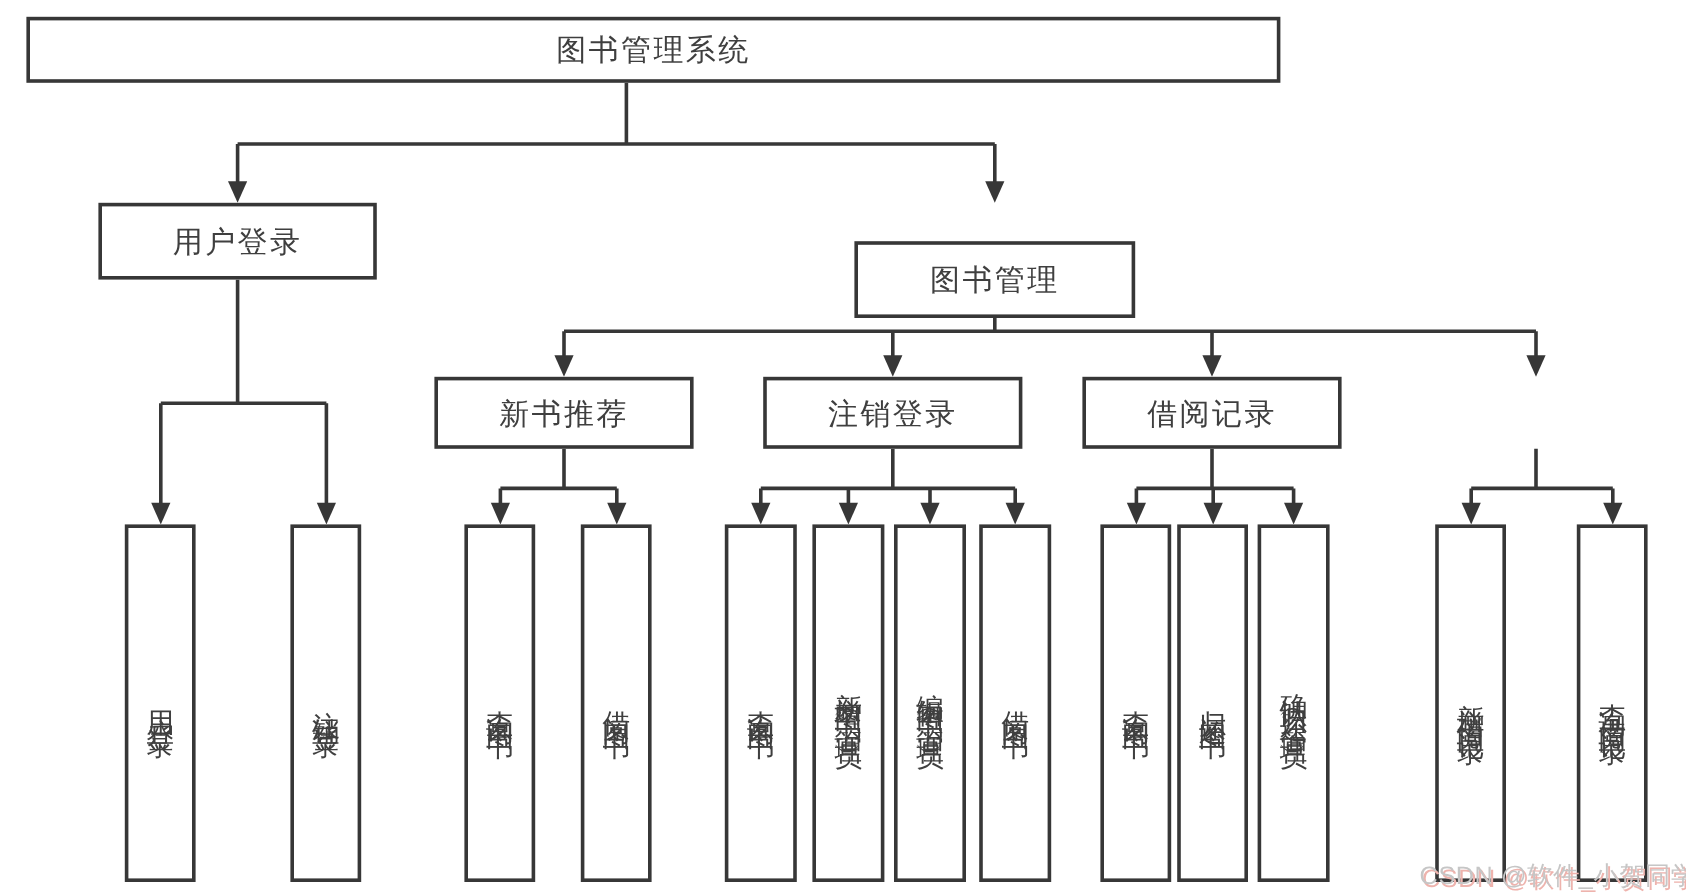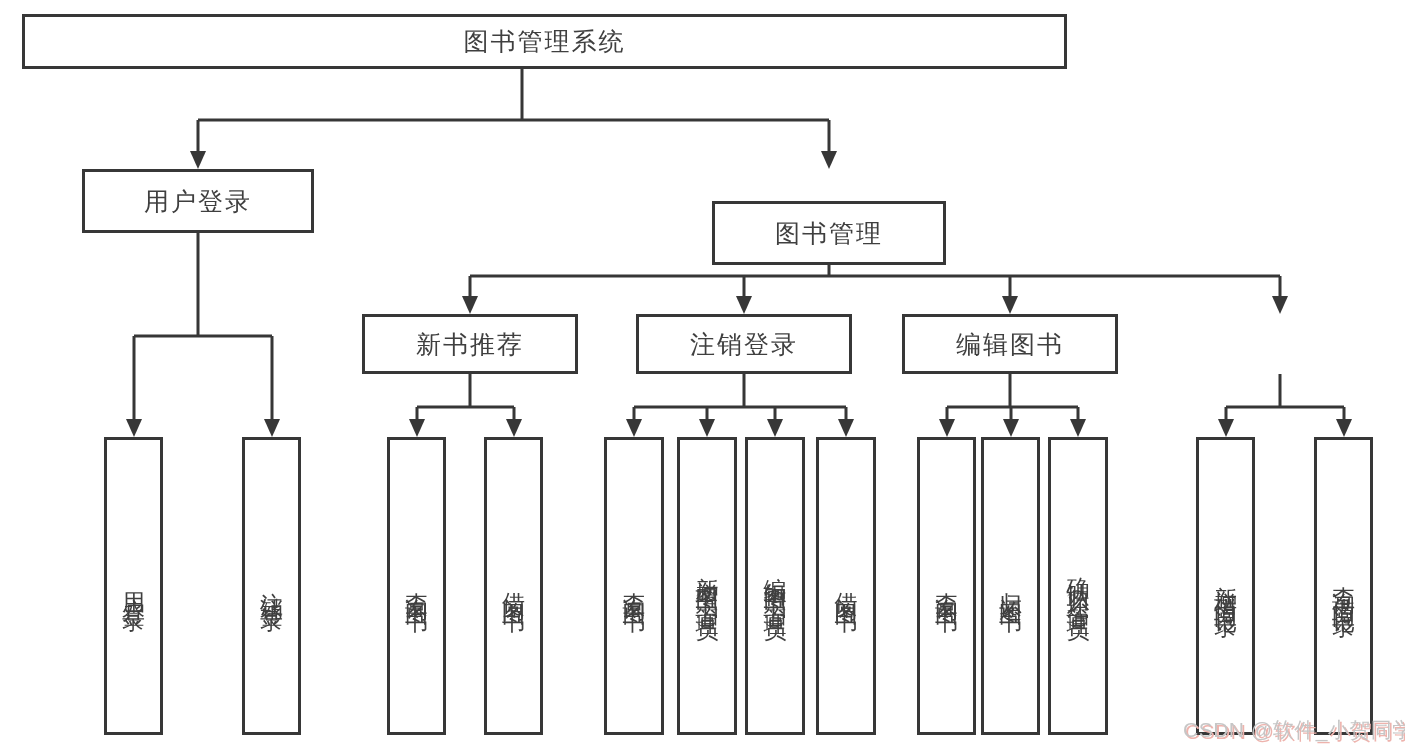--- a/index.html
+++ b/index.html
@@ -128,21 +128,21 @@
     <span>图书管理</span>
   </div>
 
   <div class="box h" style="left:362px; top:314px; width:216px; height:60px;">
     <span>新书推荐</span>
   </div>
   <div class="box h" style="left:636px; top:314px; width:216px; height:60px;">
     <span>注销登录</span>
   </div>
   <div class="box h" style="left:902px; top:314px; width:216px; height:60px;">
-    <span>编辑图书</span>
+    <span>借阅记录</span>
   </div>
 
   <div class="box v" style="left:104px; top:437px; width:59px; height:298px;">
     <span>用户登录</span>
   </div>
   <div class="box v" style="left:242px; top:437px; width:59px; height:298px;">
     <span>注销登录</span>
   </div>
 
   <div class="box v" style="left:387px; top:437px; width:59px; height:298px;">

